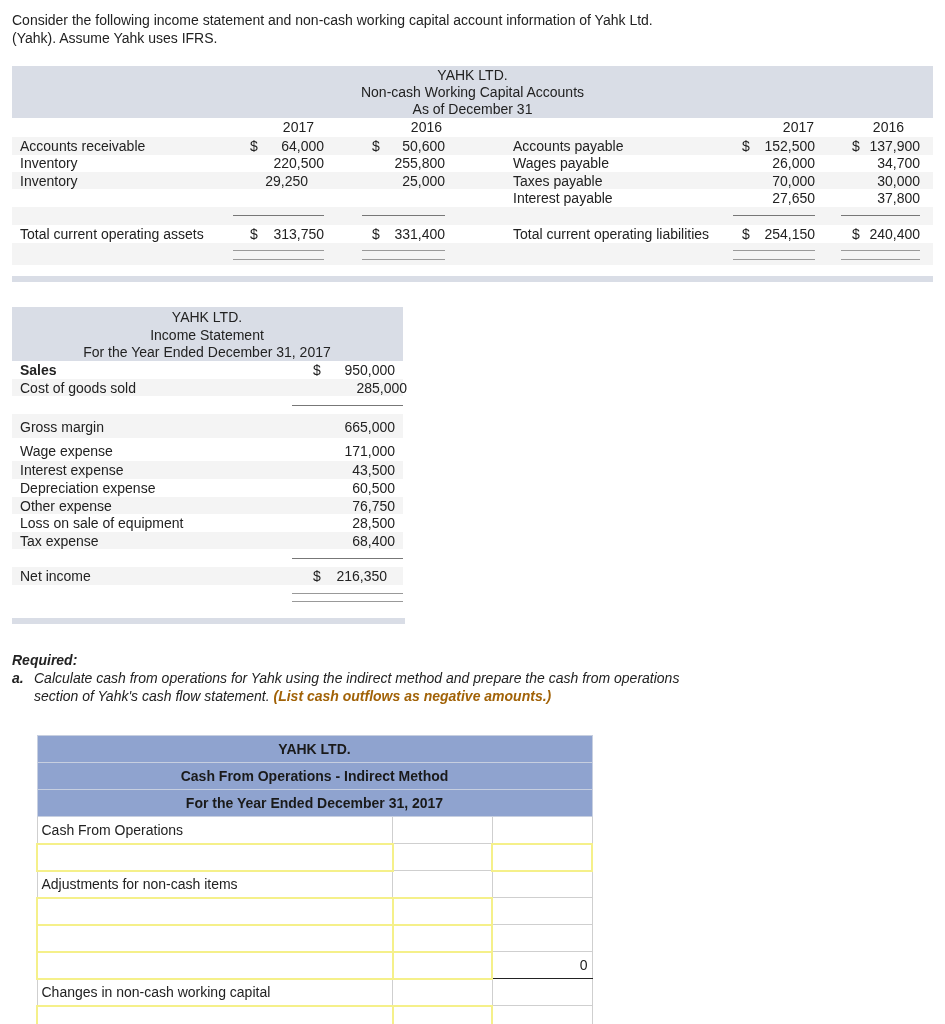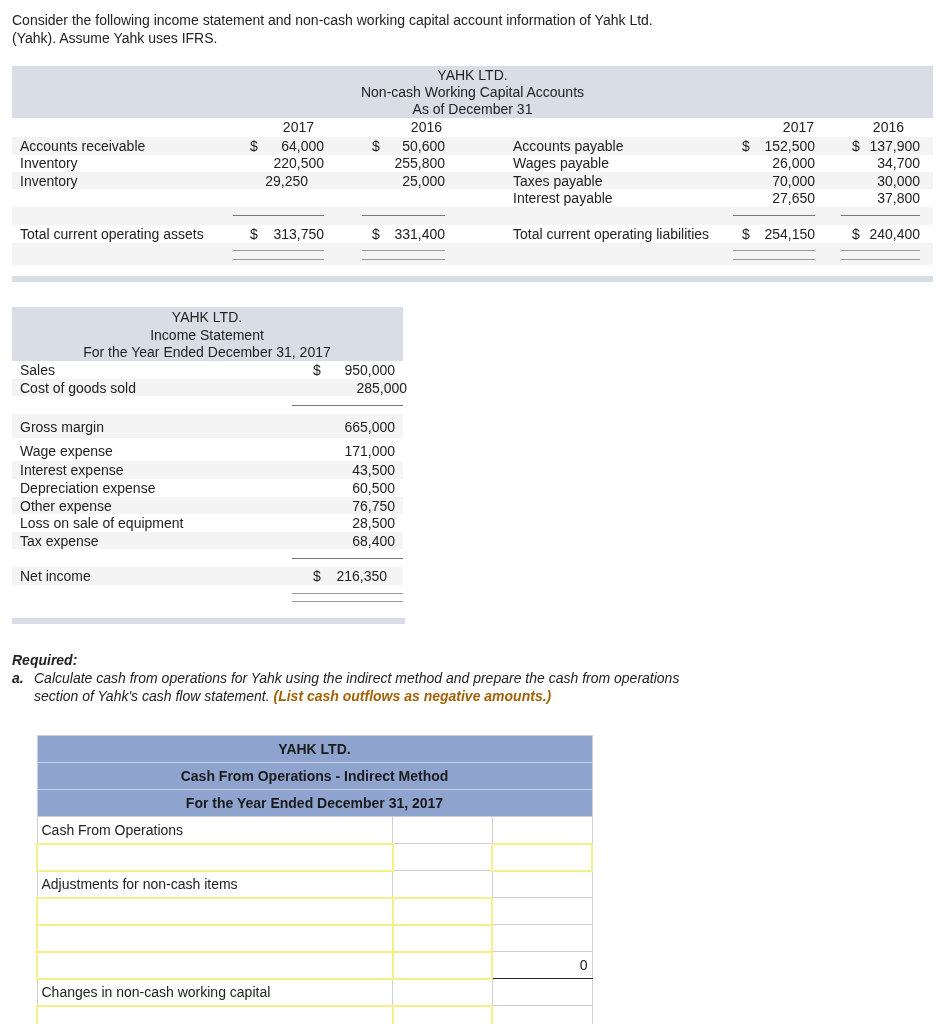--- a/index.html
+++ b/index.html
@@ -126,21 +126,21 @@
   <div class="wc-title" style="top:36px;width:390px;">For the Year Ended December 31, 2017</div>
 </div>
 
 <div class="band" style="left:12px;top:379px;width:391px;height:17px;"></div>
 <div class="band" style="left:12px;top:414px;width:391px;height:24px;"></div>
 <div class="band" style="left:12px;top:461px;width:391px;height:18px;"></div>
 <div class="band" style="left:12px;top:497px;width:391px;height:17px;"></div>
 <div class="band" style="left:12px;top:532px;width:391px;height:17px;"></div>
 <div class="band" style="left:12px;top:567px;width:391px;height:18px;"></div>
 
-<div class="lbl" style="left:20px;top:361px;">Sales</div>
+<div class="lbl" style="left:20px;top:361px;font-weight:bold;">Sales</div>
 <div class="dollar" style="left:313px;top:361px;">$</div>
 <div class="num" style="left:320px;top:361px;width:75px;">950,000</div>
 <div class="lbl" style="left:20px;top:379px;">Cost of goods sold</div>
 <div class="num" style="left:332px;top:379px;width:75px;">285,000</div>
 
 <div class="rule" style="left:292px;top:405px;width:111px;"></div>
 
 <div class="lbl" style="left:20px;top:418px;">Gross margin</div>
 <div class="num" style="left:320px;top:418px;width:75px;">665,000</div>
 

